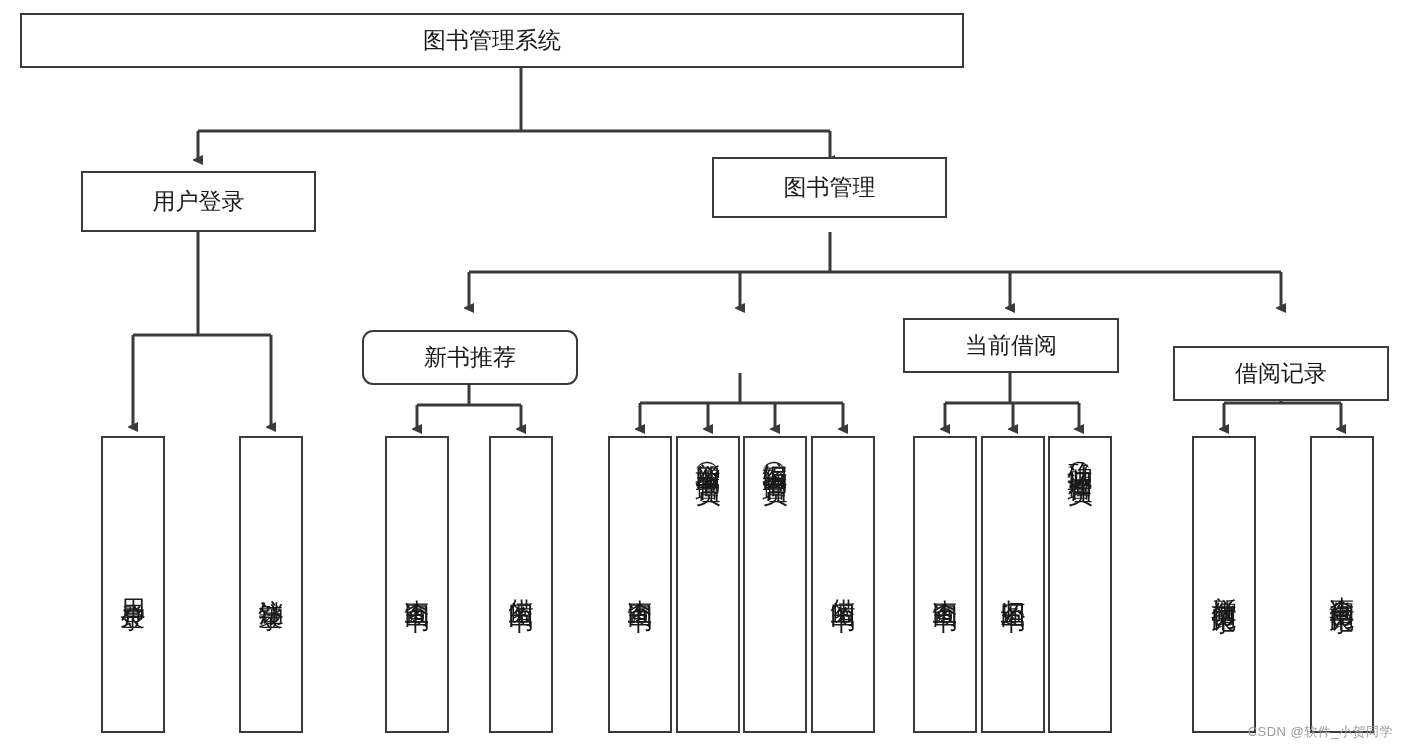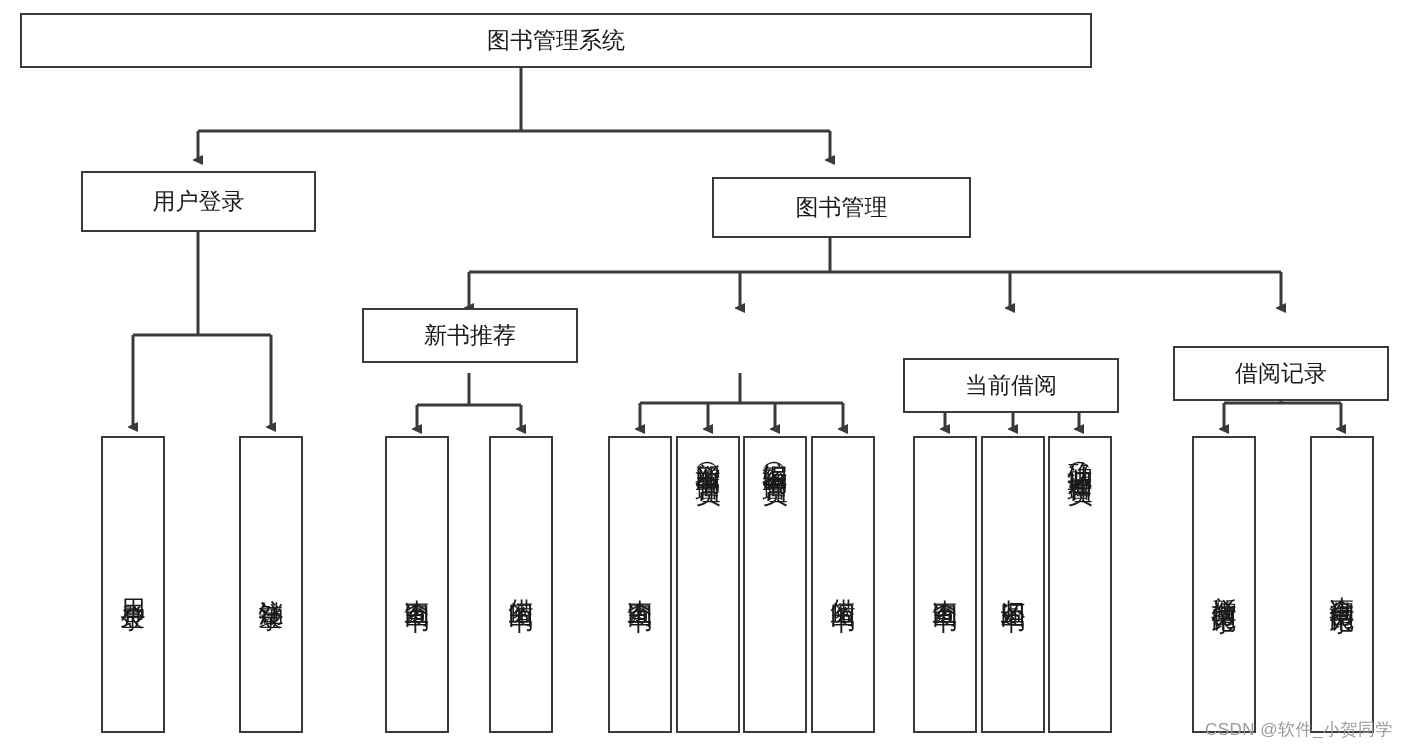--- a/index.html
+++ b/index.html
@@ -56,21 +56,21 @@
     line-height: 1;
   }
   .node.vert.centered {
     align-items: center;
     padding-top: 0;
   }
   .watermark {
     position: absolute;
     right: 12px;
     bottom: 6px;
-    font-size: 17px;
+    font-size: 13px;
     color: #9a9a9a;
     letter-spacing: 0.5px;
     z-index: 6;
     white-space: nowrap;
   }
 </style>
 </head>
 <body>
 
 <div id="canvas">
@@ -118,35 +118,35 @@
       <path d="M1013,403 L1013,429" marker-end="url(#arrow)"></path>
       <path d="M1079,403 L1079,429" marker-end="url(#arrow)"></path>
 
       <path d="M1281,373 L1281,403"></path>
       <path d="M1224,403 L1341,403"></path>
       <path d="M1224,403 L1224,429" marker-end="url(#arrow)"></path>
       <path d="M1341,403 L1341,429" marker-end="url(#arrow)"></path>
     </g>
   </svg>
 
-  <div class="node horiz" style="left:20px; top:13px; width:1072px; height:55px;">
+  <div class="node horiz" style="left:20px; top:13px; width:944px; height:55px;">
     <span class="label">图书管理系统</span>
   </div>
 
   <div class="node horiz" style="left:81px; top:171px; width:235px; height:61px;">
     <span class="label">用户登录</span>
   </div>
-  <div class="node horiz" style="left:712px; top:177px; width:259px; height:61px;">
+  <div class="node horiz" style="left:712px; top:157px; width:235px; height:61px;">
     <span class="label">图书管理</span>
   </div>
 
-  <div class="node horiz" style="left:362px; top:308px; width:216px; height:55px;">
+  <div class="node horiz" style="left:362px; top:330px; width:216px; height:55px;border-radius:11px;">
     <span class="label">新书推荐</span>
   </div>
-  <div class="node horiz" style="left:903px; top:318px; width:216px; height:55px;margin-top:40px;">
+  <div class="node horiz" style="left:903px; top:318px; width:216px; height:55px;">
     <span class="label">当前借阅</span>
   </div>
   <div class="node horiz" style="left:1173px; top:318px; width:216px; height:55px;margin-top:28px;">
     <span class="label">借阅记录</span>
   </div>
 
   <div class="node vert centered" style="left:101px; top:436px; width:64px; height:297px;">
     <span class="label">用户登录</span>
   </div>
   <div class="node vert centered" style="left:239px; top:436px; width:64px; height:297px;">

